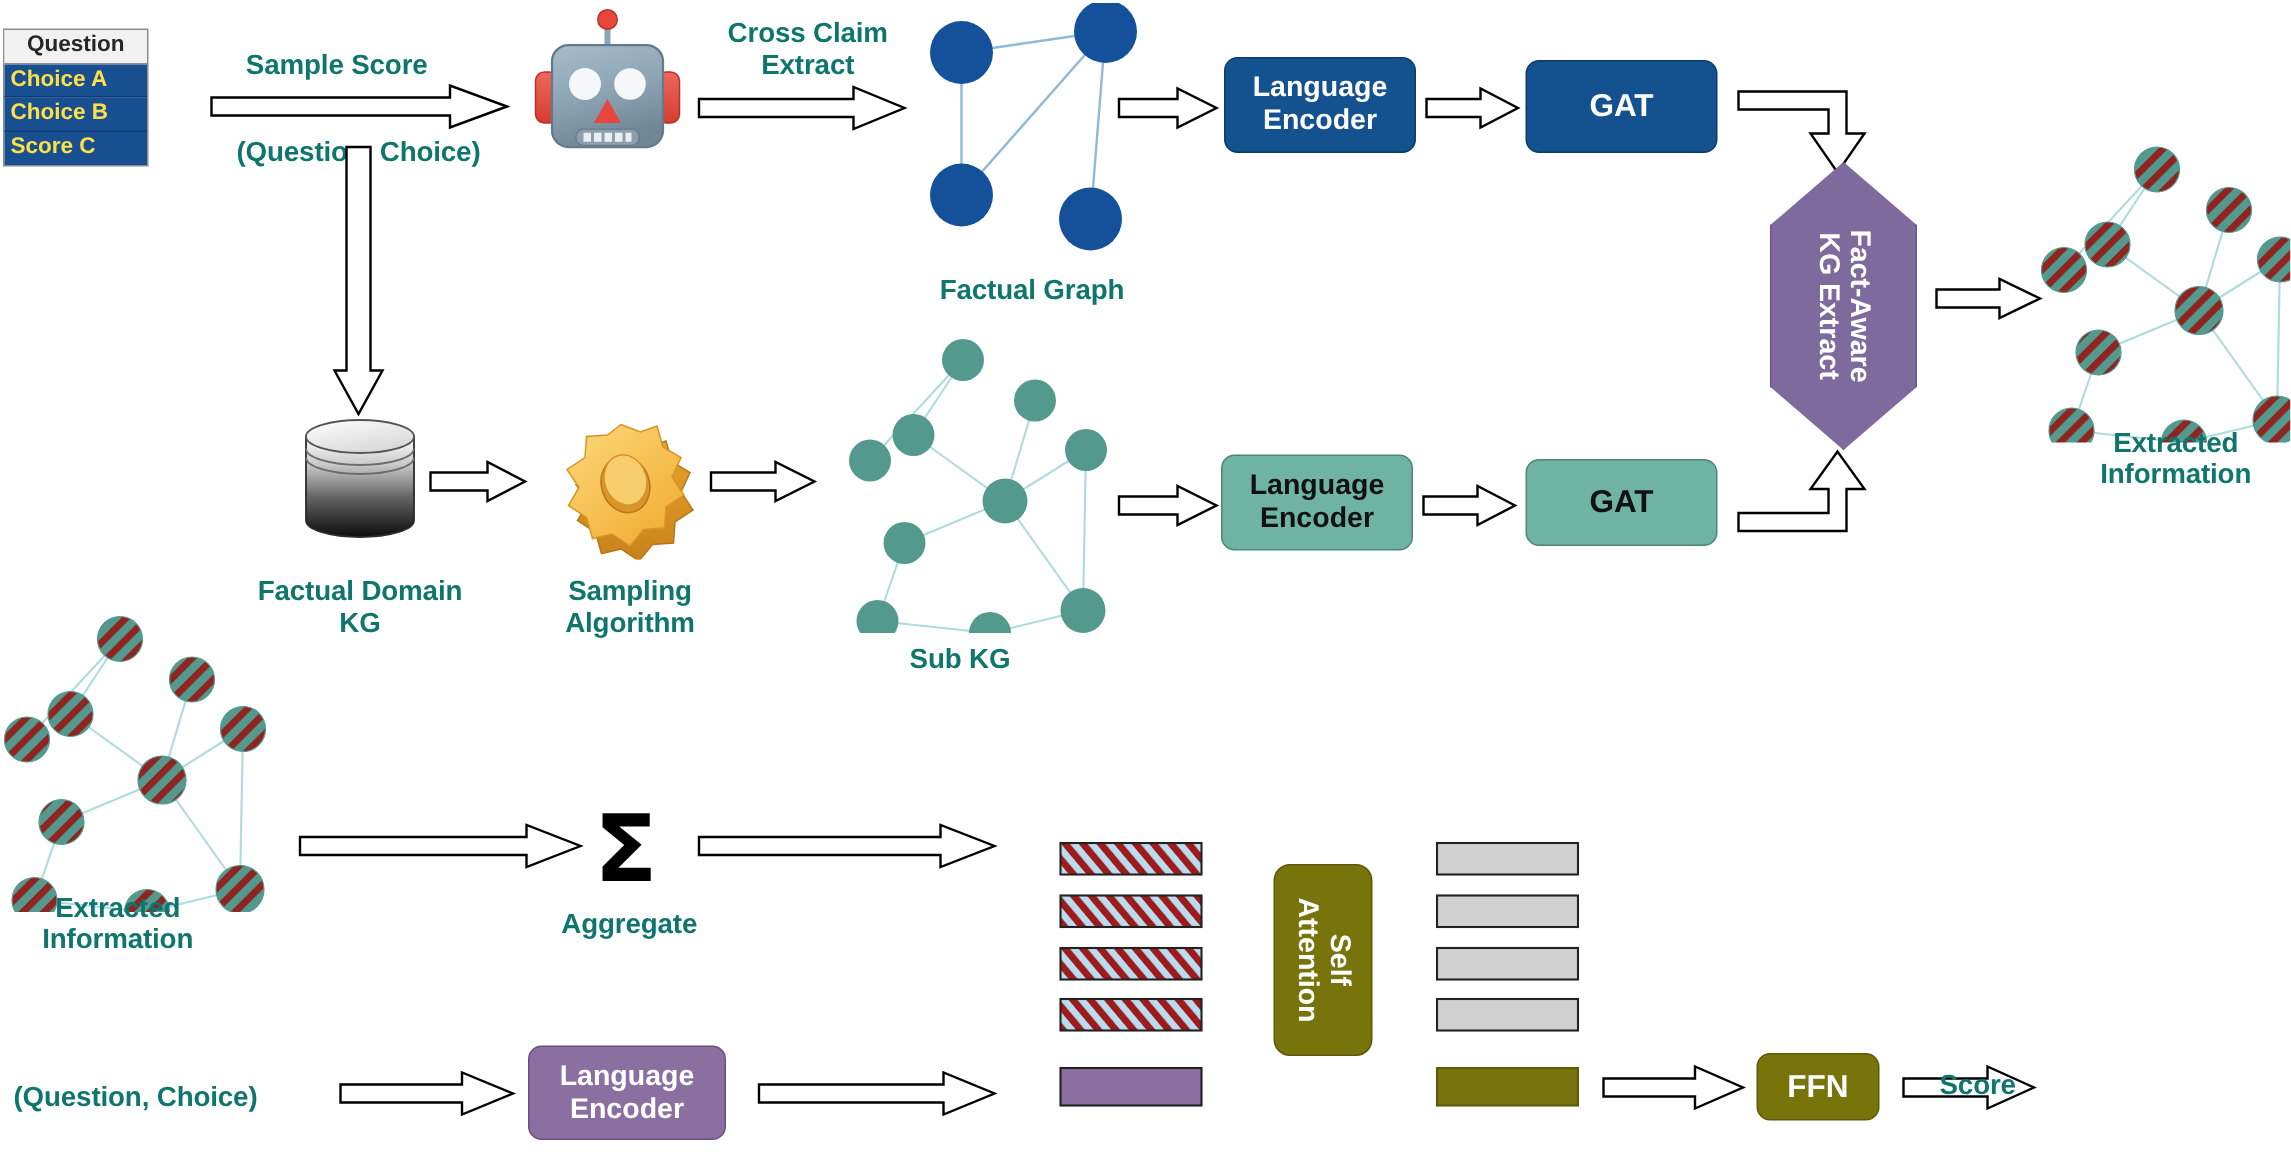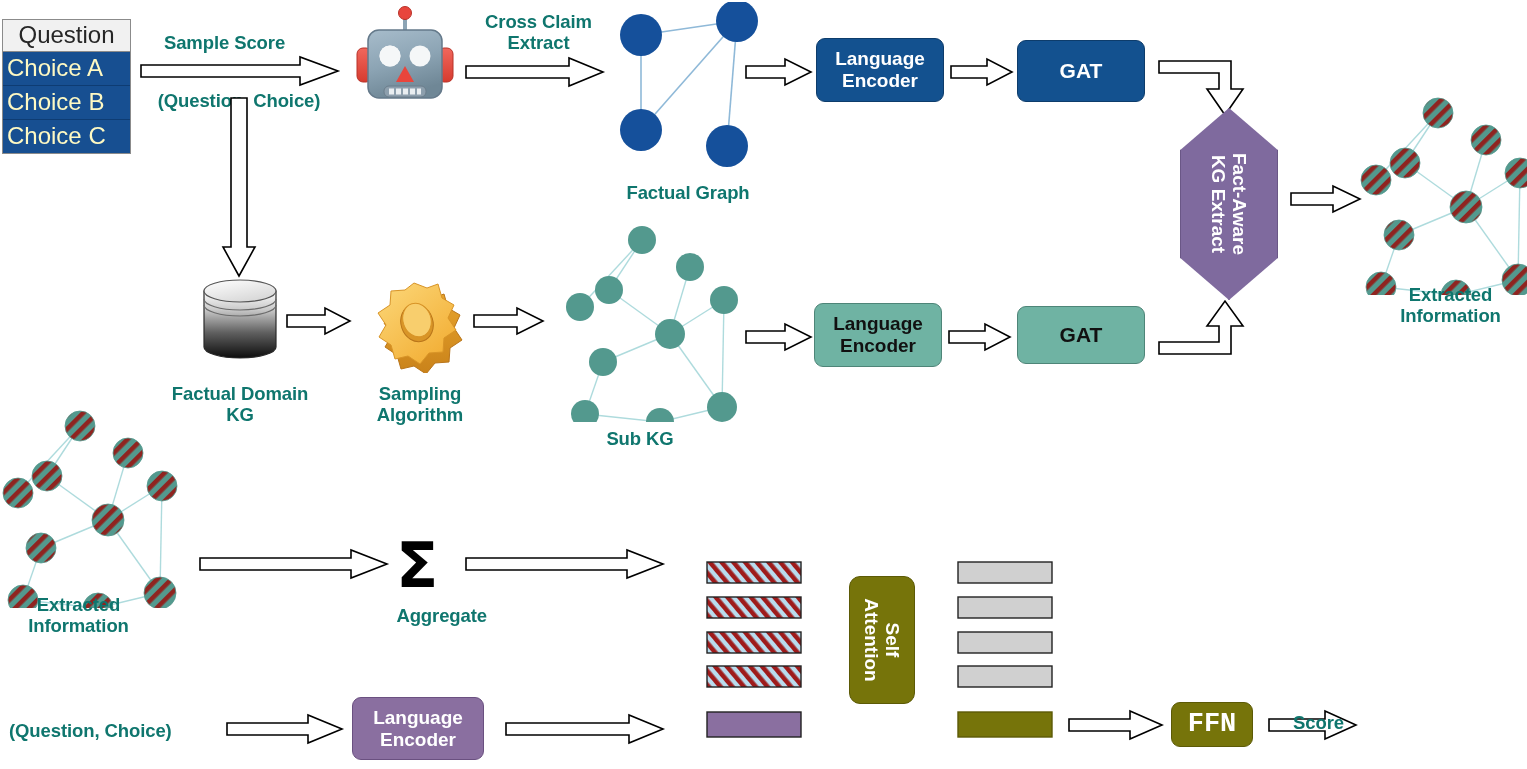--- a/index.html
+++ b/index.html
@@ -29,37 +29,37 @@
     line-height: 1.16;
     white-space: pre-line;
     letter-spacing: -0.1px;
   }
   .lbl-18 { font-size: 18.5px; }
 
   
   .qtable {
     position: absolute;
     left: 2px; top: 19px;
-    width: 129px;
+    width: 97px;
     border: 1px solid #8b8b8b;
     box-sizing: border-box;
-    font-size: 24px;
-    font-weight: normal;
+    font-size: 15px;
+    font-weight: bold;
   }
   .qtable .qhead {
     background: #f1f1f1;
     color: #262626;
     text-align: center;
     padding: 2px 0 3px 0;
     border-bottom: 1px solid #8b8b8b;
     line-height: 1.1;
   }
   .qtable .qrow {
     background: #174f91;
-    color: #fef9c3;
+    color: #fde047;
     padding: 1px 4px 2px 4px;
     border-bottom: 1px solid #0e3c73;
     line-height: 1.25;
   }
   .qtable .qrow:last-child { border-bottom: none; }
 
   
   .box {
     position: absolute;
     box-sizing: border-box;
@@ -133,21 +133,21 @@
 </style>
 </head>
 <body>
 
 <div id="stage">
 
   <div class="qtable">
     <div class="qhead">Question</div>
     <div class="qrow">Choice A</div>
     <div class="qrow">Choice B</div>
-    <div class="qrow">Choice C</div>
+    <div class="qrow">Score C</div>
   </div>
 
   <div class="lbl lbl-18" style="left:137px; top:32px; width:175px;">Sample Score</div>
 
   <div class="lbl lbl-18" style="left:134px; top:90px; width:210px;">(Question, Choice)</div>
 
   <div class="lbl lbl-18" style="left:452px; top:11px; width:173px;">Cross Claim
 Extract</div>
 
   <div class="arrow" style="left:140px; top:56px;">
@@ -452,21 +452,21 @@
   <div class="lbl lbl-18" style="left:0px; top:594px; width:157px;">Extracted
 Information</div>
 
   <div class="arrow" style="left:199px; top:549px;">
     <svg width="190" height="30" viewBox="0 0 190 30">
       <path d="M1,9 L152,9 L152,1 L188,15 L152,29 L152,21 L1,21 Z" fill="#ffffff" stroke="#000000" stroke-width="1.6" stroke-linejoin="miter"></path>
     </svg>
   </div>
 
   <div class="sigma" style="left:396px; top:535px; font-size:62px;">Σ</div>
-  <div class="lbl lbl-18" style="left:352px; top:605px; width:135px;text-align:right;">Aggregate</div>
+  <div class="lbl lbl-18" style="left:352px; top:605px; width:135px;">Aggregate</div>
 
   <div class="arrow" style="left:465px; top:549px;">
     <svg width="200" height="30" viewBox="0 0 200 30">
       <path d="M1,9 L162,9 L162,1 L198,15 L162,29 L162,21 L1,21 Z" fill="#ffffff" stroke="#000000" stroke-width="1.6" stroke-linejoin="miter"></path>
     </svg>
   </div>
 
   <div class="lbl lbl-18" style="left:9px; top:720px; width:205px; text-align:left;">(Question, Choice)</div>
 
   <div class="arrow" style="left:226px; top:714px;">
@@ -518,21 +518,21 @@
       </g>
     </svg>
   </div>
 
   <div class="arrow" style="left:1068px; top:710px;">
     <svg width="96" height="30" viewBox="0 0 96 30">
       <path d="M1,9 L62,9 L62,1 L94,15 L62,29 L62,21 L1,21 Z" fill="#ffffff" stroke="#000000" stroke-width="1.6" stroke-linejoin="miter"></path>
     </svg>
   </div>
 
-  <div class="box box-olive" style="left:1171px; top:702px; width:82px; height:45px; font-size:27px;font-family:Liberation Mono, monospace;">FFN</div>
+  <div class="box box-olive" style="left:1171px; top:702px; width:82px; height:45px; font-size:21px;">FFN</div>
 
   <div class="arrow" style="left:1268px; top:710px;">
     <svg width="90" height="30" viewBox="0 0 90 30">
       <path d="M1,9 L57,9 L57,1 L88,15 L57,29 L57,21 L1,21 Z" fill="#ffffff" stroke="#000000" stroke-width="1.6" stroke-linejoin="miter"></path>
     </svg>
   </div>
 
   <div class="lbl lbl-18" style="left:1293px; top:712px; width:80px; text-align:left;">Score</div>
 
 </div>

